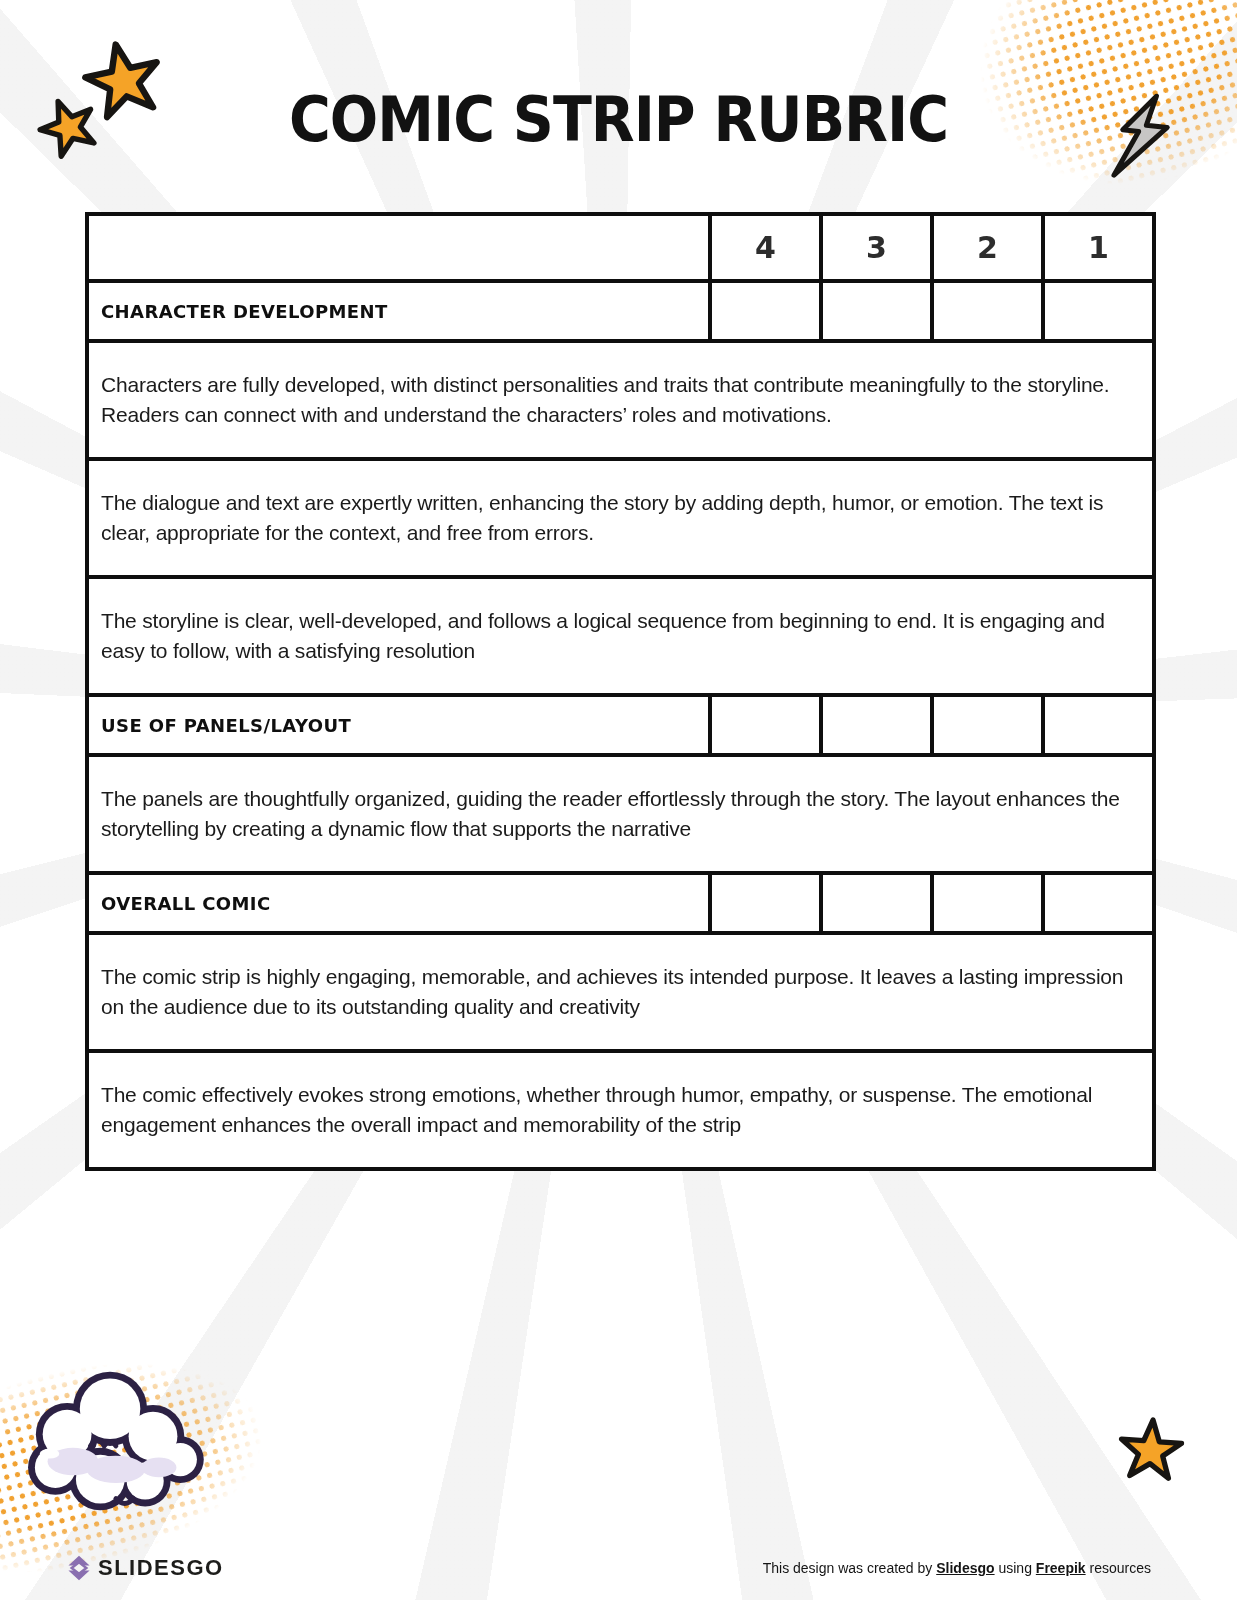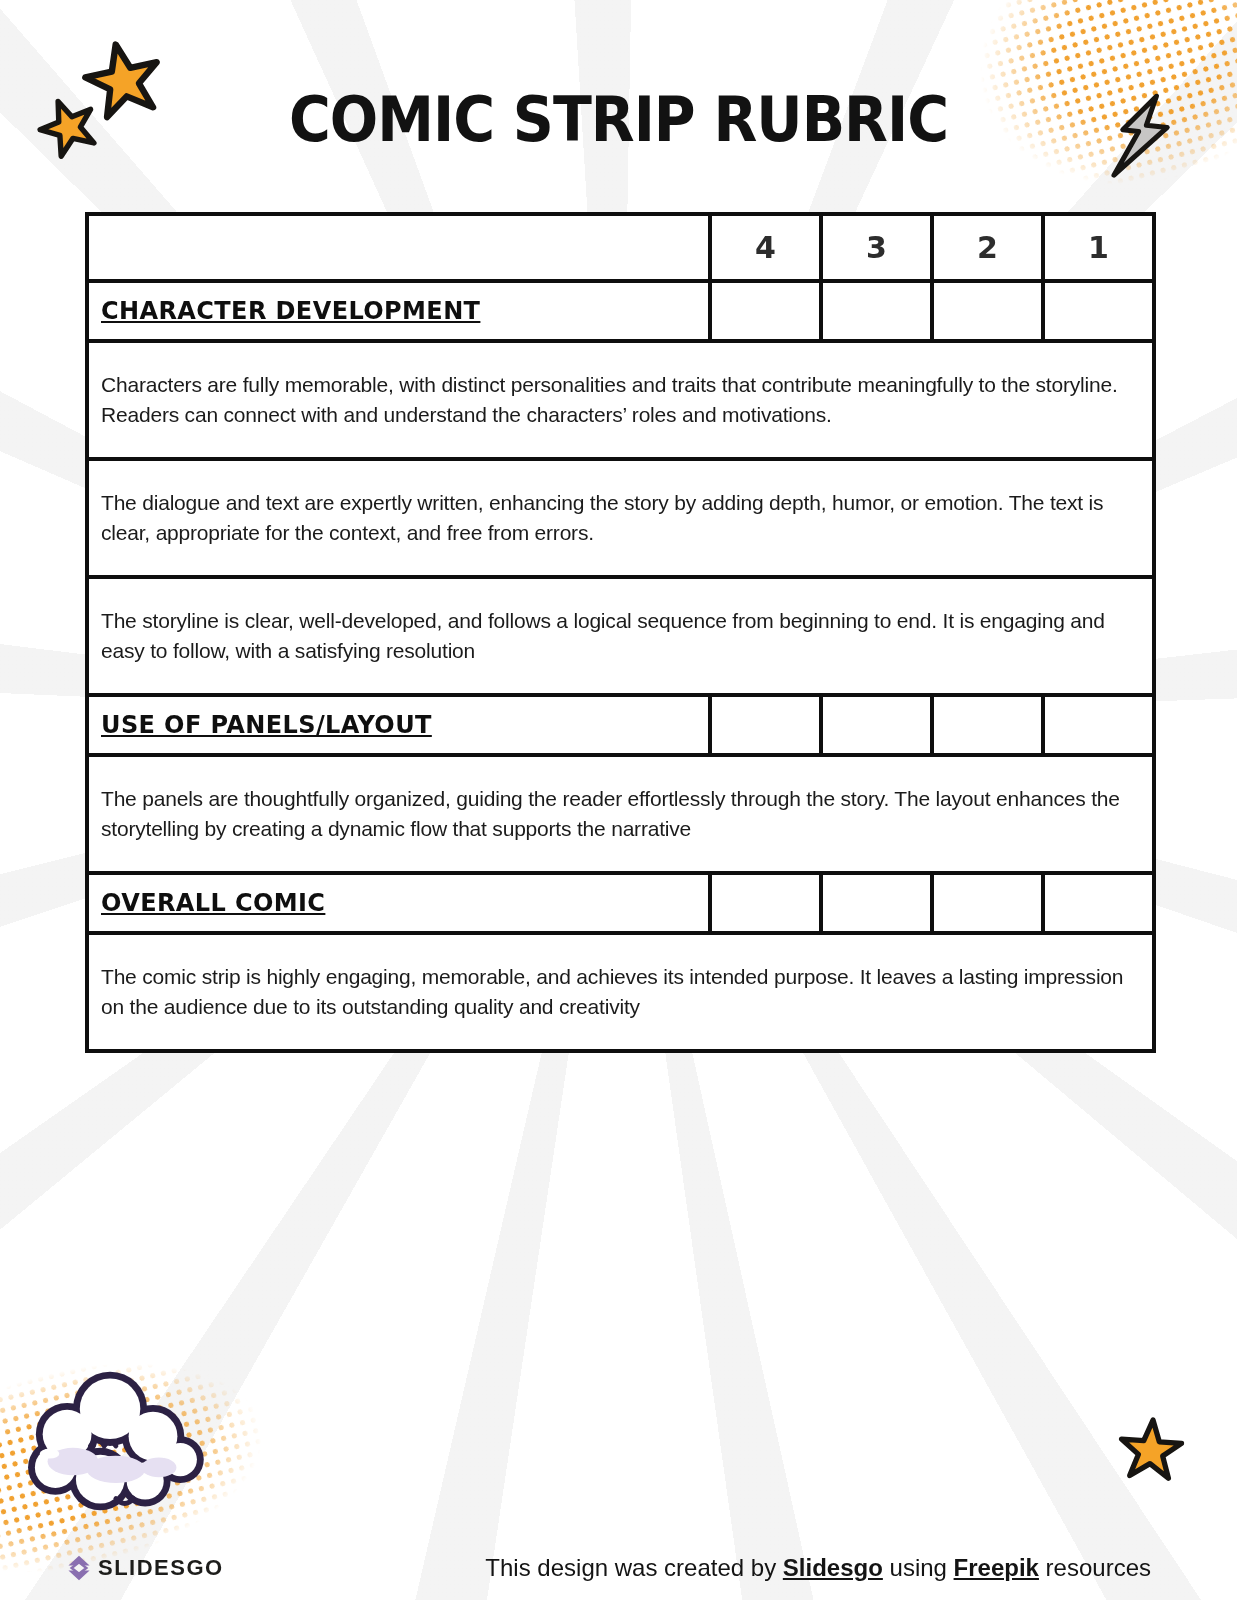--- a/index.html
+++ b/index.html
@@ -51,41 +51,40 @@
   }
   tr.head-row{height:67px;}
   tr.crit-row{height:60px;}
   tr.desc-row{height:118px;}
   td.score-head{
     text-align:center;font-weight:bold;font-size:30px;color:#2d2d2d;
     font-family:"DejaVu Sans","Liberation Sans",sans-serif;
   }
   td.label-cell{
     padding-left:12px;
-    font-weight:bold;font-size:24px;letter-spacing:.4px;color:#0f0f0f;
+    font-weight:bold;font-size:18px;letter-spacing:.4px;color:#0f0f0f;
     font-family:"DejaVu Sans","Liberation Sans",sans-serif;
     transform-origin:left center;
-    text-decoration:underline;
   }
   td.desc-cell{
     padding:10px 24px 10px 12px;
     font-size:21px;line-height:1.42;color:#1b1b1b;
     letter-spacing:-0.2px;
   }
   
   .footer{
     position:absolute;left:66px;right:86px;top:1548px;height:40px;
     display:flex;align-items:center;justify-content:space-between;
   }
   .brand{display:flex;align-items:center;gap:6px;}
   .brand-text{
     font-weight:bold;font-size:22px;letter-spacing:1.5px;color:#1d1d1b;
     font-family:"Liberation Sans",sans-serif;
   }
-  .credit{font-size:24px;color:#141414;}
+  .credit{font-size:14px;color:#141414;}
   .credit-link{font-weight:bold;text-decoration:underline;color:#141414;cursor:pointer;}
 </style>
 </head>
 <body>
 
 <div class="page">
 
   <div class="rays"></div>
 
   <div class="halftone halftone-tr"></div>
@@ -120,21 +119,21 @@
     </tr>
 
     <tr class="crit-row">
       <td class="label-cell">CHARACTER DEVELOPMENT</td>
       <td class="score-cell"></td>
       <td class="score-cell"></td>
       <td class="score-cell"></td>
       <td class="score-cell"></td>
     </tr>
     <tr class="desc-row">
-      <td class="desc-cell" colspan="5">Characters are fully memorable, with distinct personalities and traits that contribute meaningfully to the storyline. Readers can connect with and understand the characters’ roles and motivations.</td>
+      <td class="desc-cell" colspan="5">Characters are fully developed, with distinct personalities and traits that contribute meaningfully to the storyline. Readers can connect with and understand the characters’ roles and motivations.</td>
     </tr>
 
     <tr class="desc-row">
       <td class="desc-cell" colspan="5">The dialogue and text are expertly written, enhancing the story by adding depth, humor, or emotion. The text is clear, appropriate for the context, and free from errors.</td>
     </tr>
 
     <tr class="desc-row">
       <td class="desc-cell" colspan="5">The storyline is clear, well-developed, and follows a logical sequence from beginning to end. It is engaging and easy to follow, with a satisfying resolution</td>
     </tr>
 
@@ -153,20 +152,23 @@
       <td class="label-cell">OVERALL COMIC</td>
       <td class="score-cell"></td>
       <td class="score-cell"></td>
       <td class="score-cell"></td>
       <td class="score-cell"></td>
     </tr>
     <tr class="desc-row">
       <td class="desc-cell" colspan="5">The comic strip is highly engaging, memorable, and achieves its intended purpose. It leaves a lasting impression on the audience due to its outstanding quality and creativity</td>
     </tr>
 
+    <tr class="desc-row">
+      <td class="desc-cell" colspan="5">The comic effectively evokes strong emotions, whether through humor, empathy, or suspense. The emotional engagement enhances the overall impact and memorability of the strip</td>
+    </tr>
   </tbody>
     </table>
 
   <div class="halftone halftone-bl"></div>
   <svg class="deco" style="left:14px;top:1360px;width:196px;height:164px;" viewBox="0 0 200 168">
 
     <g fill="#2C2144">
       <circle cx="54" cy="76" r="32"></circle>
         <circle cx="98" cy="50" r="38"></circle>
       <circle cx="142" cy="78" r="32"></circle>

